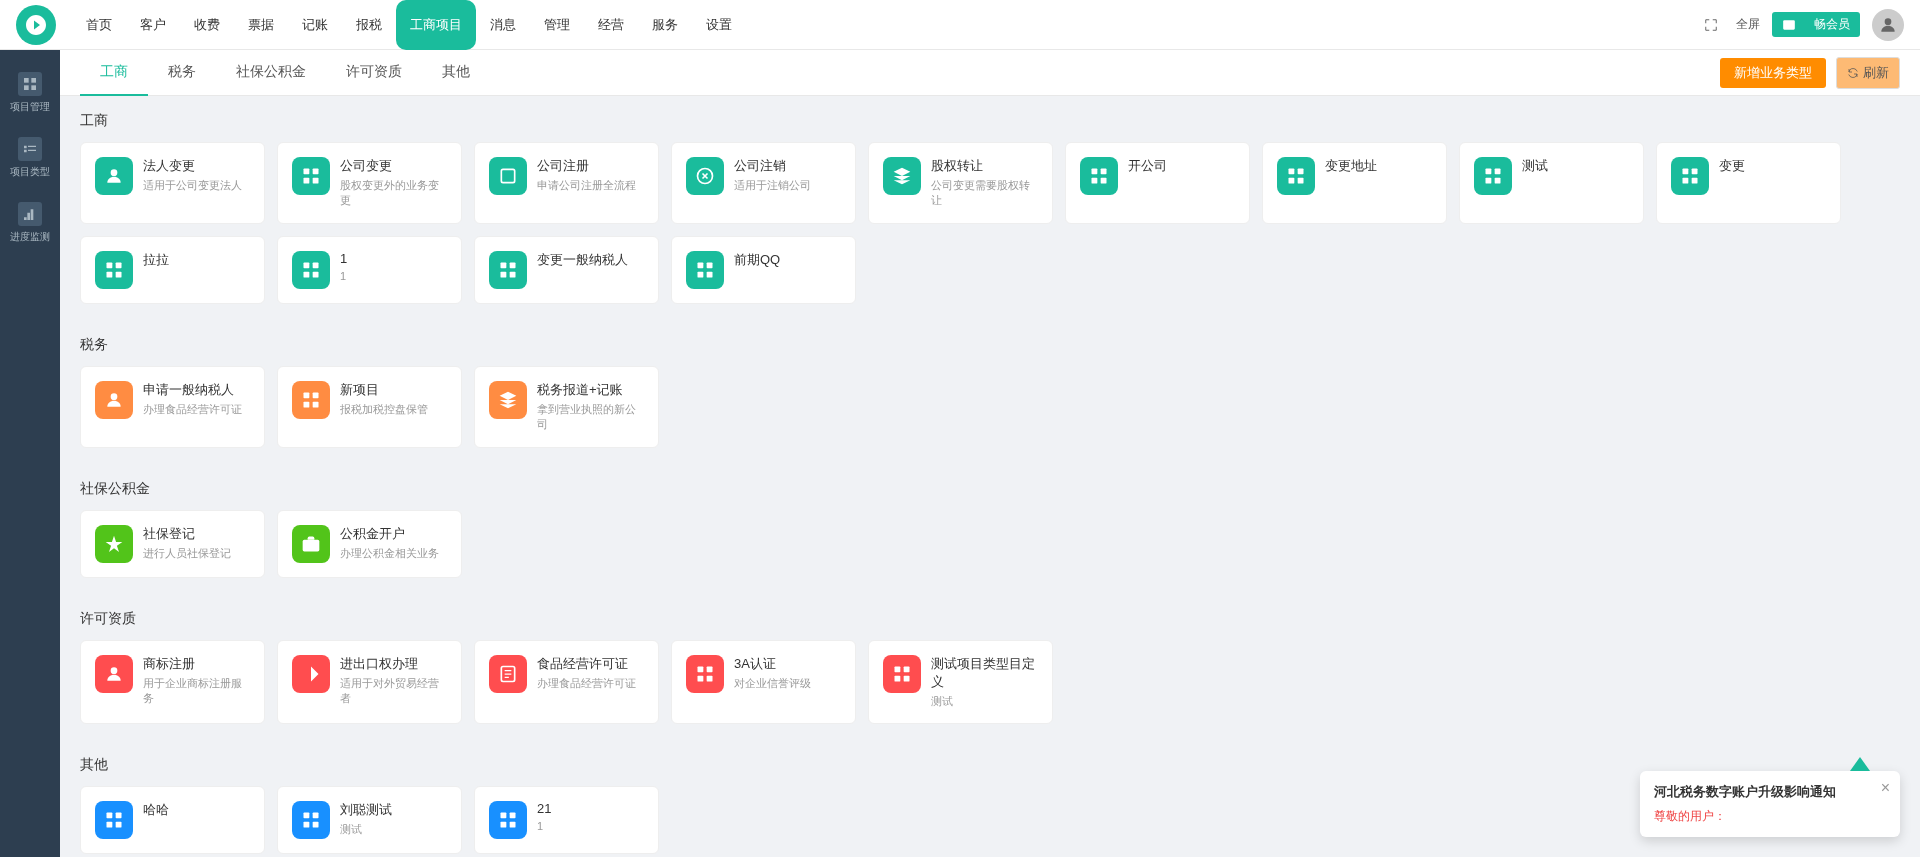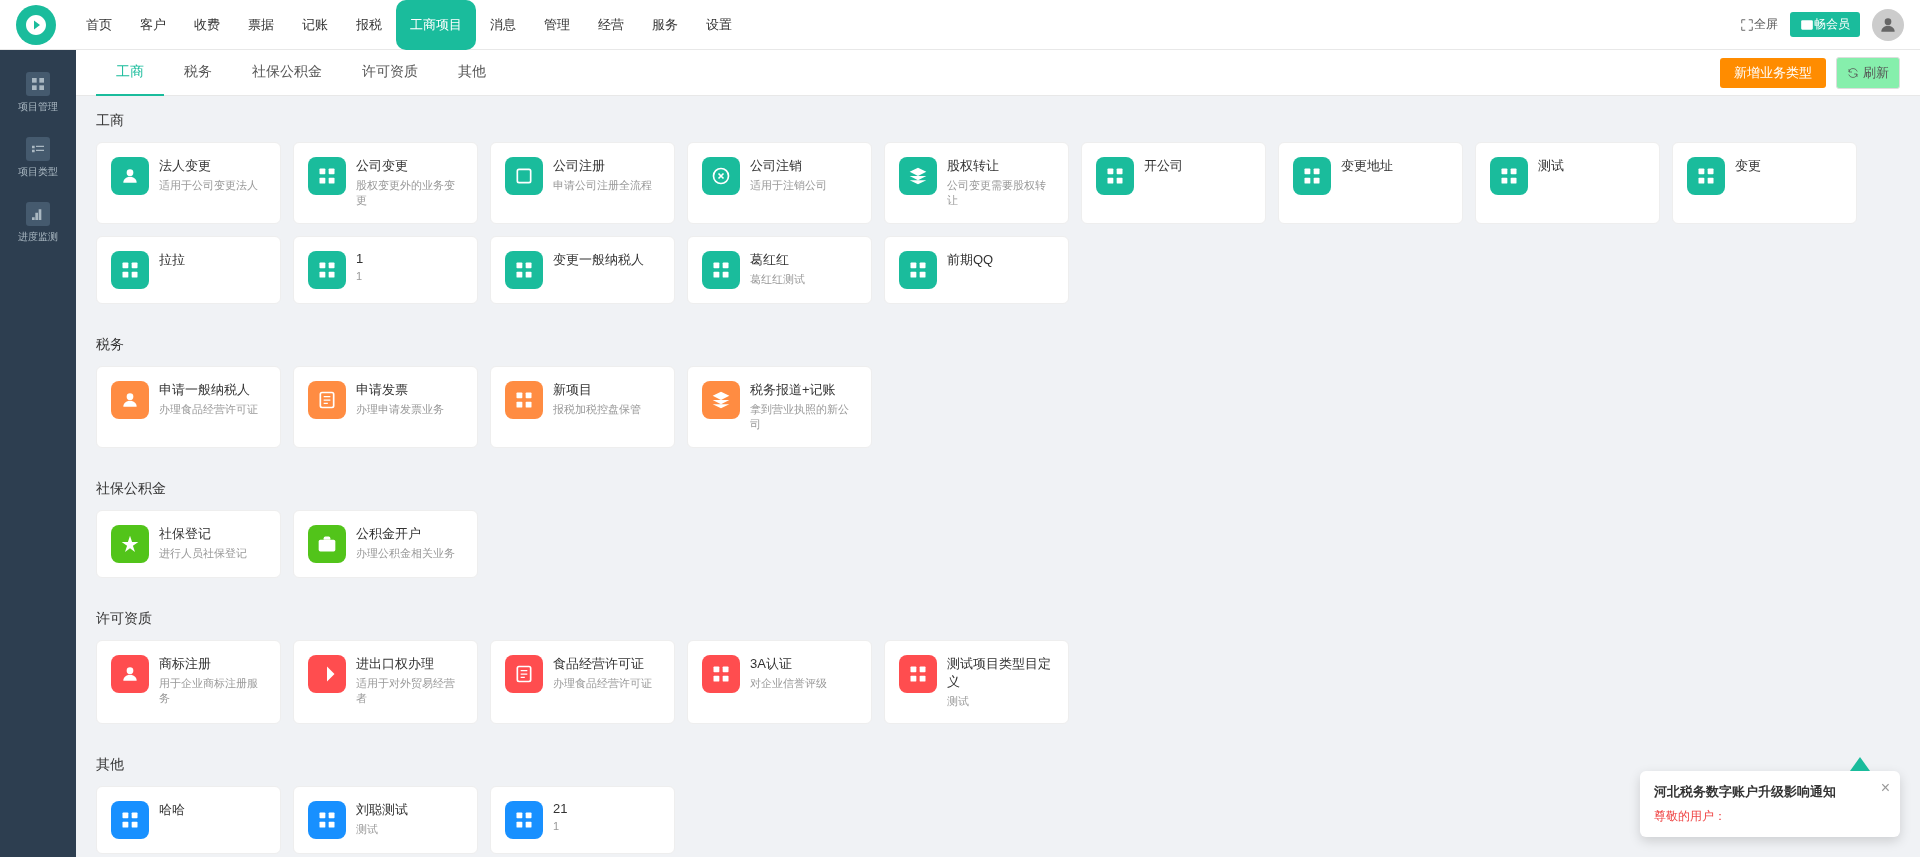--- a/index.html
+++ b/index.html
@@ -105,21 +105,21 @@
     .btn-new-type {
       background: #ff8c00;
       color: #fff;
       border: none;
       border-radius: 3px;
       padding: 6px 14px;
       font-size: 13px;
       cursor: pointer;
     }
     .btn-refresh {
-      background: #86efac;
+      background: #fdba74;
       border: 1px solid #ddd;
       border-radius: 3px;
       padding: 6px 10px;
       font-size: 13px;
       cursor: pointer;
       color: #555;
       display: flex;
       align-items: center;
       gap: 4px;
     }
@@ -209,21 +209,21 @@
       height: 0;
       border-left: 10px solid transparent;
       border-right: 10px solid transparent;
       border-bottom: 14px solid #1abc9c;
     }
 
     
     .topnav-icon {
       display: flex;
       align-items: center;
-      gap: 0;
+      gap: 18px;
       color: #555;
       font-size: 12px;
       cursor: pointer;
     }
   </style>
 </head>
 <body>
 
 <div style="display:flex;flex-direction:column;width:100%;height:857px;overflow:hidden;">
   <div class="topnav">
@@ -264,21 +264,21 @@
         <svg width="20" height="20" fill="#666" viewBox="0 0 24 24">
             <circle cx="12" cy="8" r="4"></circle>
             <path d="M4 20c0-4 3.6-7 8-7s8 3 8 7"></path>
           </svg>
       </div>
     </div>
   </div>
 
   <div style="display:flex;flex:1;overflow:hidden;">
 
-    <div style="width:76px;background:#2d3e50;display:flex;flex-direction:column;align-items:center;padding-top:10px;flex-shrink:0;">
+    <div style="width:60px;background:#2d3e50;display:flex;flex-direction:column;align-items:center;padding-top:10px;flex-shrink:0;">
       <div class="left-panel-item">
         <div class="icon-sq">
           <svg width="16" height="16" fill="#aab8c2" viewBox="0 0 24 24">
               <rect x="3" y="3" width="7" height="7"></rect>
               <rect x="14" y="3" width="7" height="7"></rect>
               <rect x="3" y="14" width="7" height="7"></rect>
               <rect x="14" y="14" width="7" height="7"></rect>
             </svg>
         </div>
         <span style="font-size:10px;color:#aab8c2;text-align:center;line-height:1.2;">项目管理</span>
@@ -491,66 +491,40 @@
             <div class="card">
               <div class="card-icon bg-teal">
                 <svg width="20" height="20" fill="white" viewBox="0 0 24 24">
                     <rect x="3" y="3" width="7" height="7" rx="1"></rect>
                     <rect x="14" y="3" width="7" height="7" rx="1"></rect>
                     <rect x="3" y="14" width="7" height="7" rx="1"></rect>
                     <rect x="14" y="14" width="7" height="7" rx="1"></rect>
                   </svg>
               </div>
               <div class="card-info">
-                <div class="card-title">葛红红</div>
-                <div class="card-desc">葛红红测试</div>
-              </div>
-            </div>
-            <div class="card">
-              <div class="card-icon bg-teal">
-                <svg width="20" height="20" fill="white" viewBox="0 0 24 24">
-                    <rect x="3" y="3" width="7" height="7" rx="1"></rect>
-                    <rect x="14" y="3" width="7" height="7" rx="1"></rect>
-                    <rect x="3" y="14" width="7" height="7" rx="1"></rect>
-                    <rect x="14" y="14" width="7" height="7" rx="1"></rect>
-                  </svg>
-              </div>
-              <div class="card-info">
                 <div class="card-title">前期QQ</div>
                 <div class="card-desc"></div>
               </div>
             </div>
           </div>
         </div>
 
         <div class="section">
           <div class="section-title">税务</div>
           <div class="cards-grid">
             <div class="card">
               <div class="card-icon bg-orange">
                 <svg width="20" height="20" fill="white" viewBox="0 0 24 24">
                     <circle cx="12" cy="8" r="4"></circle>
                     <path d="M4 20c0-4 3.6-7 8-7s8 3 8 7"></path>
                   </svg>
               </div>
               <div class="card-info">
                 <div class="card-title">申请一般纳税人</div>
                 <div class="card-desc">办理食品经营许可证</div>
-              </div>
-            </div>
-            <div class="card">
-              <div class="card-icon bg-orange">
-                <svg width="20" height="20" fill="white" viewBox="0 0 24 24">
-                    <rect x="4" y="3" width="16" height="18" rx="2" fill="none" stroke="white" stroke-width="2"></rect>
-                    <path d="M8 8h8M8 12h8M8 16h5" stroke="white" stroke-width="1.5"></path>
-                  </svg>
-              </div>
-              <div class="card-info">
-                <div class="card-title">申请发票</div>
-                <div class="card-desc">办理申请发票业务</div>
               </div>
             </div>
             <div class="card">
               <div class="card-icon bg-orange">
                 <svg width="20" height="20" fill="white" viewBox="0 0 24 24">
                     <rect x="3" y="3" width="7" height="7" rx="1"></rect>
                     <rect x="14" y="3" width="7" height="7" rx="1"></rect>
                     <rect x="3" y="14" width="7" height="7" rx="1"></rect>
                     <rect x="14" y="14" width="7" height="7" rx="1"></rect>
                   </svg>

